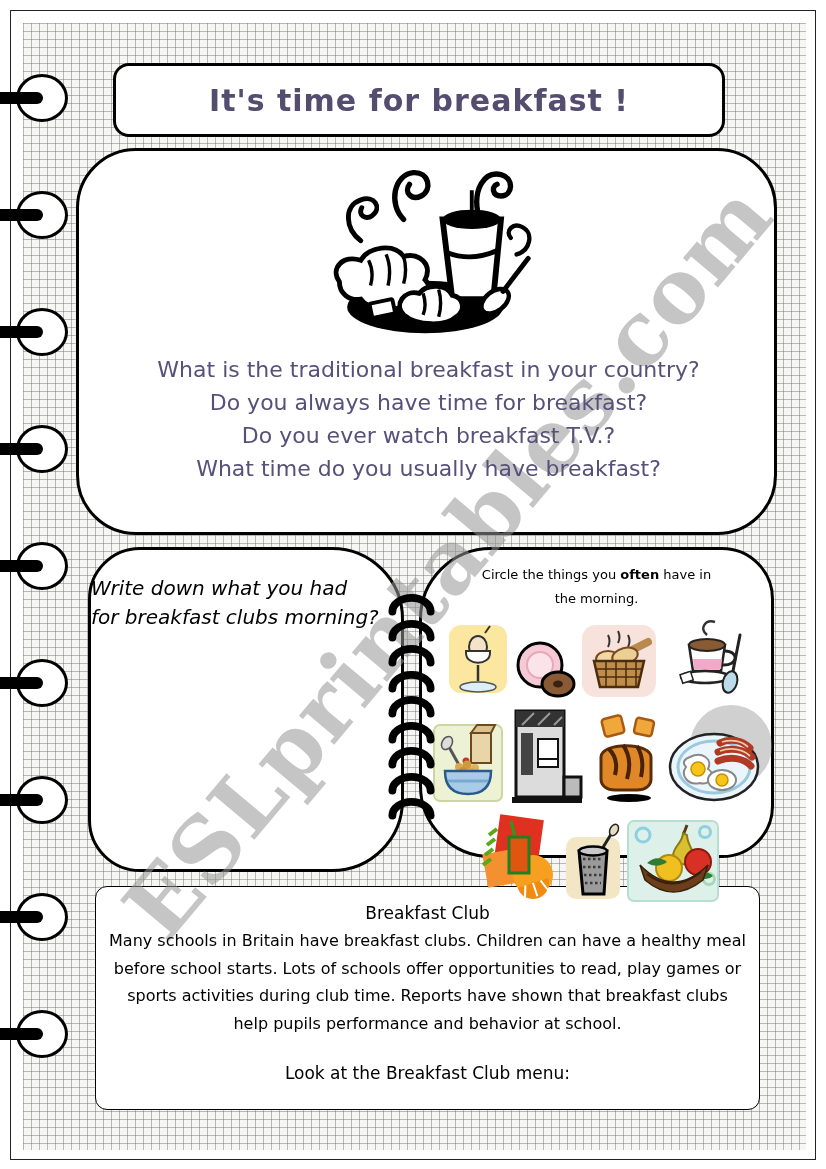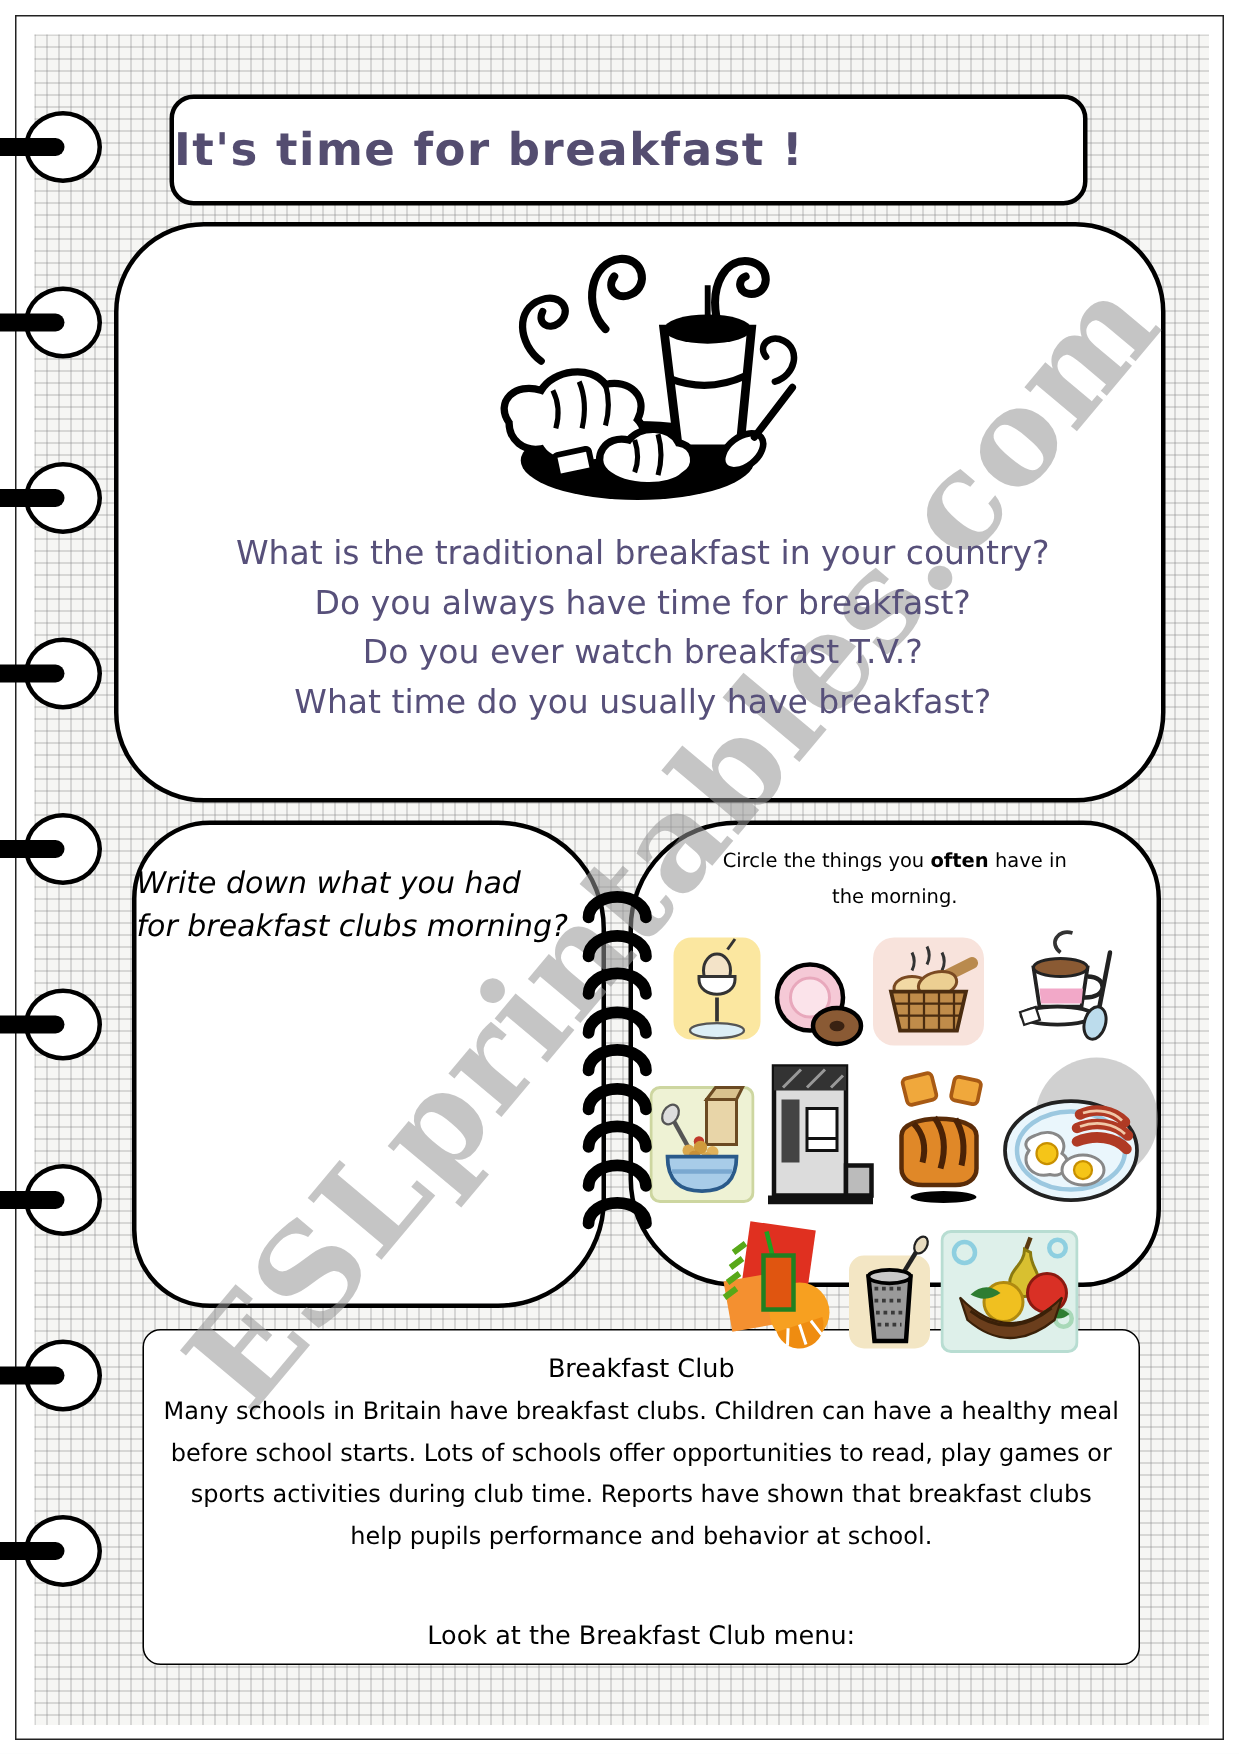--- a/index.html
+++ b/index.html
@@ -16,21 +16,21 @@
           linear-gradient(to bottom, rgba(120,120,120,.5) 1px, transparent 1px);
         background-size:8px 8px;}
   
   .hole{position:absolute;left:16px;width:46px;height:42px;background:#fff;
         border:3.5px solid #000;border-radius:50%;z-index:4;}
   .pin{position:absolute;left:0;width:43px;height:12px;background:#000;
         border-radius:0 7px 7px 0;z-index:5;}
   
   .wbox{position:absolute;background:#fff;border:3px solid #000;}
   .title-box{left:113px;top:63px;width:606px;height:68px;border-radius:16px;
-        display:flex;align-items:center;}
+        display:flex;align-items:center;justify-content:center;}
   .title-text{position:relative;z-index:4;font-size:30px;font-weight:bold;
         color:#544d70;letter-spacing:1px;}
   .intro-box{left:76px;top:148px;width:695px;height:381px;border-radius:60px;}
   .clipart-wrap{position:absolute;left:50%;top:8px;transform:translateX(-50%);z-index:4;}
   .questions{position:absolute;left:4px;right:0;top:202px;text-align:center;
         font-size:22px;line-height:33px;color:#57507a;z-index:4;}
   .write-box{left:88px;top:547px;width:310px;height:319px;border-radius:52px 72px 72px 52px;}
   .write-prompt{position:relative;z-index:4;margin-top:24px;text-align:left;
         font-size:20px;line-height:29px;color:#000;font-style:italic;}
   .circle-box{left:419px;top:547px;width:349px;height:305px;border-radius:72px 52px 52px 72px;}
@@ -42,21 +42,21 @@
   .food-item{display:block;}
   .spine{position:absolute;left:387px;top:592px;width:49px;z-index:6;
         display:flex;flex-direction:column;}
   .coil{display:block;height:25.5px;}
   .club-box{left:95px;top:886px;width:663px;height:222px;border-radius:12px;
         border-width:1.5px;}
   .club-content{position:relative;z-index:4;padding-top:13px;}
   .club-heading{text-align:center;font-size:17px;line-height:27px;}
   .club-paragraph{margin:0 auto;max-width:640px;text-align:center;
         font-size:16px;line-height:27.5px;}
-  .club-menu{margin-top:44px;text-align:center;font-size:17px;}
+  .club-menu{margin-top:26px;text-align:center;font-size:17px;}
   
   .watermark{position:absolute;left:-18px;top:528px;width:900px;text-align:center;
         transform:rotate(-50deg);transform-origin:center;z-index:3;
         font-family:"DejaVu Serif",serif;font-weight:bold;font-size:88px;
         letter-spacing:1px;color:rgba(150,150,150,0.55);pointer-events:none;
         white-space:nowrap;}
   .watermark-circle{position:absolute;left:690px;top:705px;width:82px;height:82px;
         border-radius:50%;background:rgba(150,150,150,0.45);z-index:3;pointer-events:none;}
 </style>
 </head>

